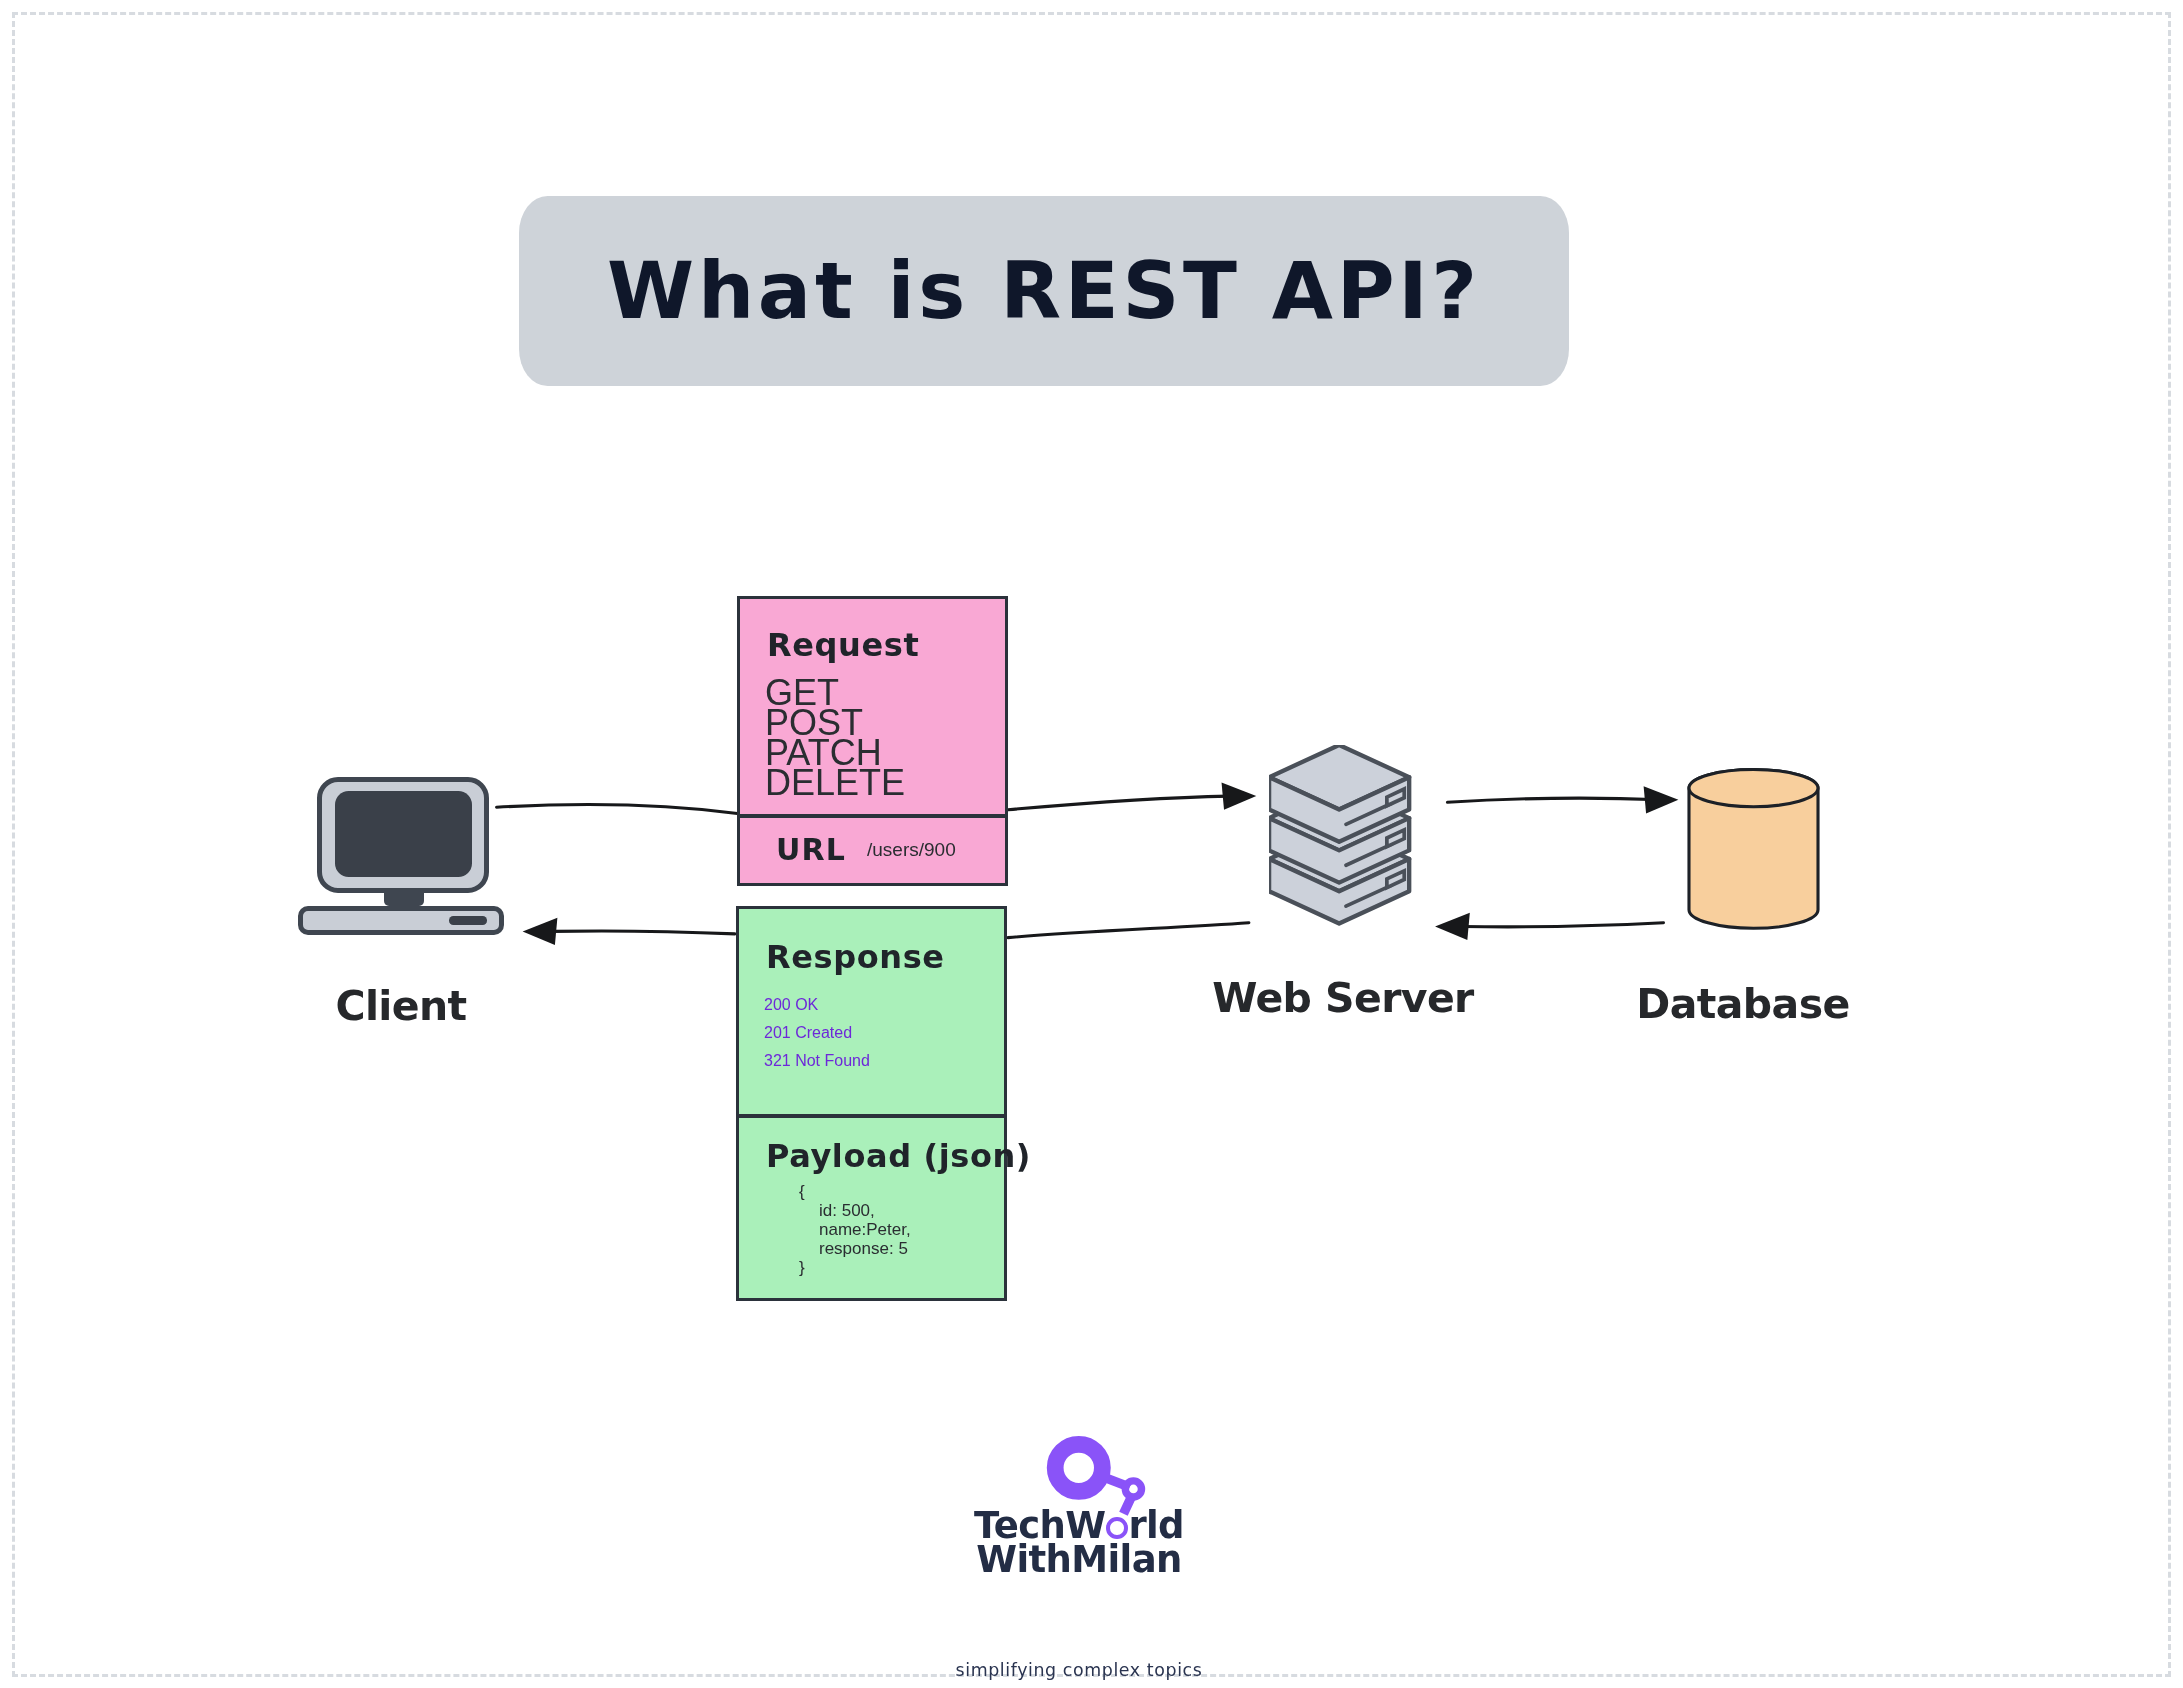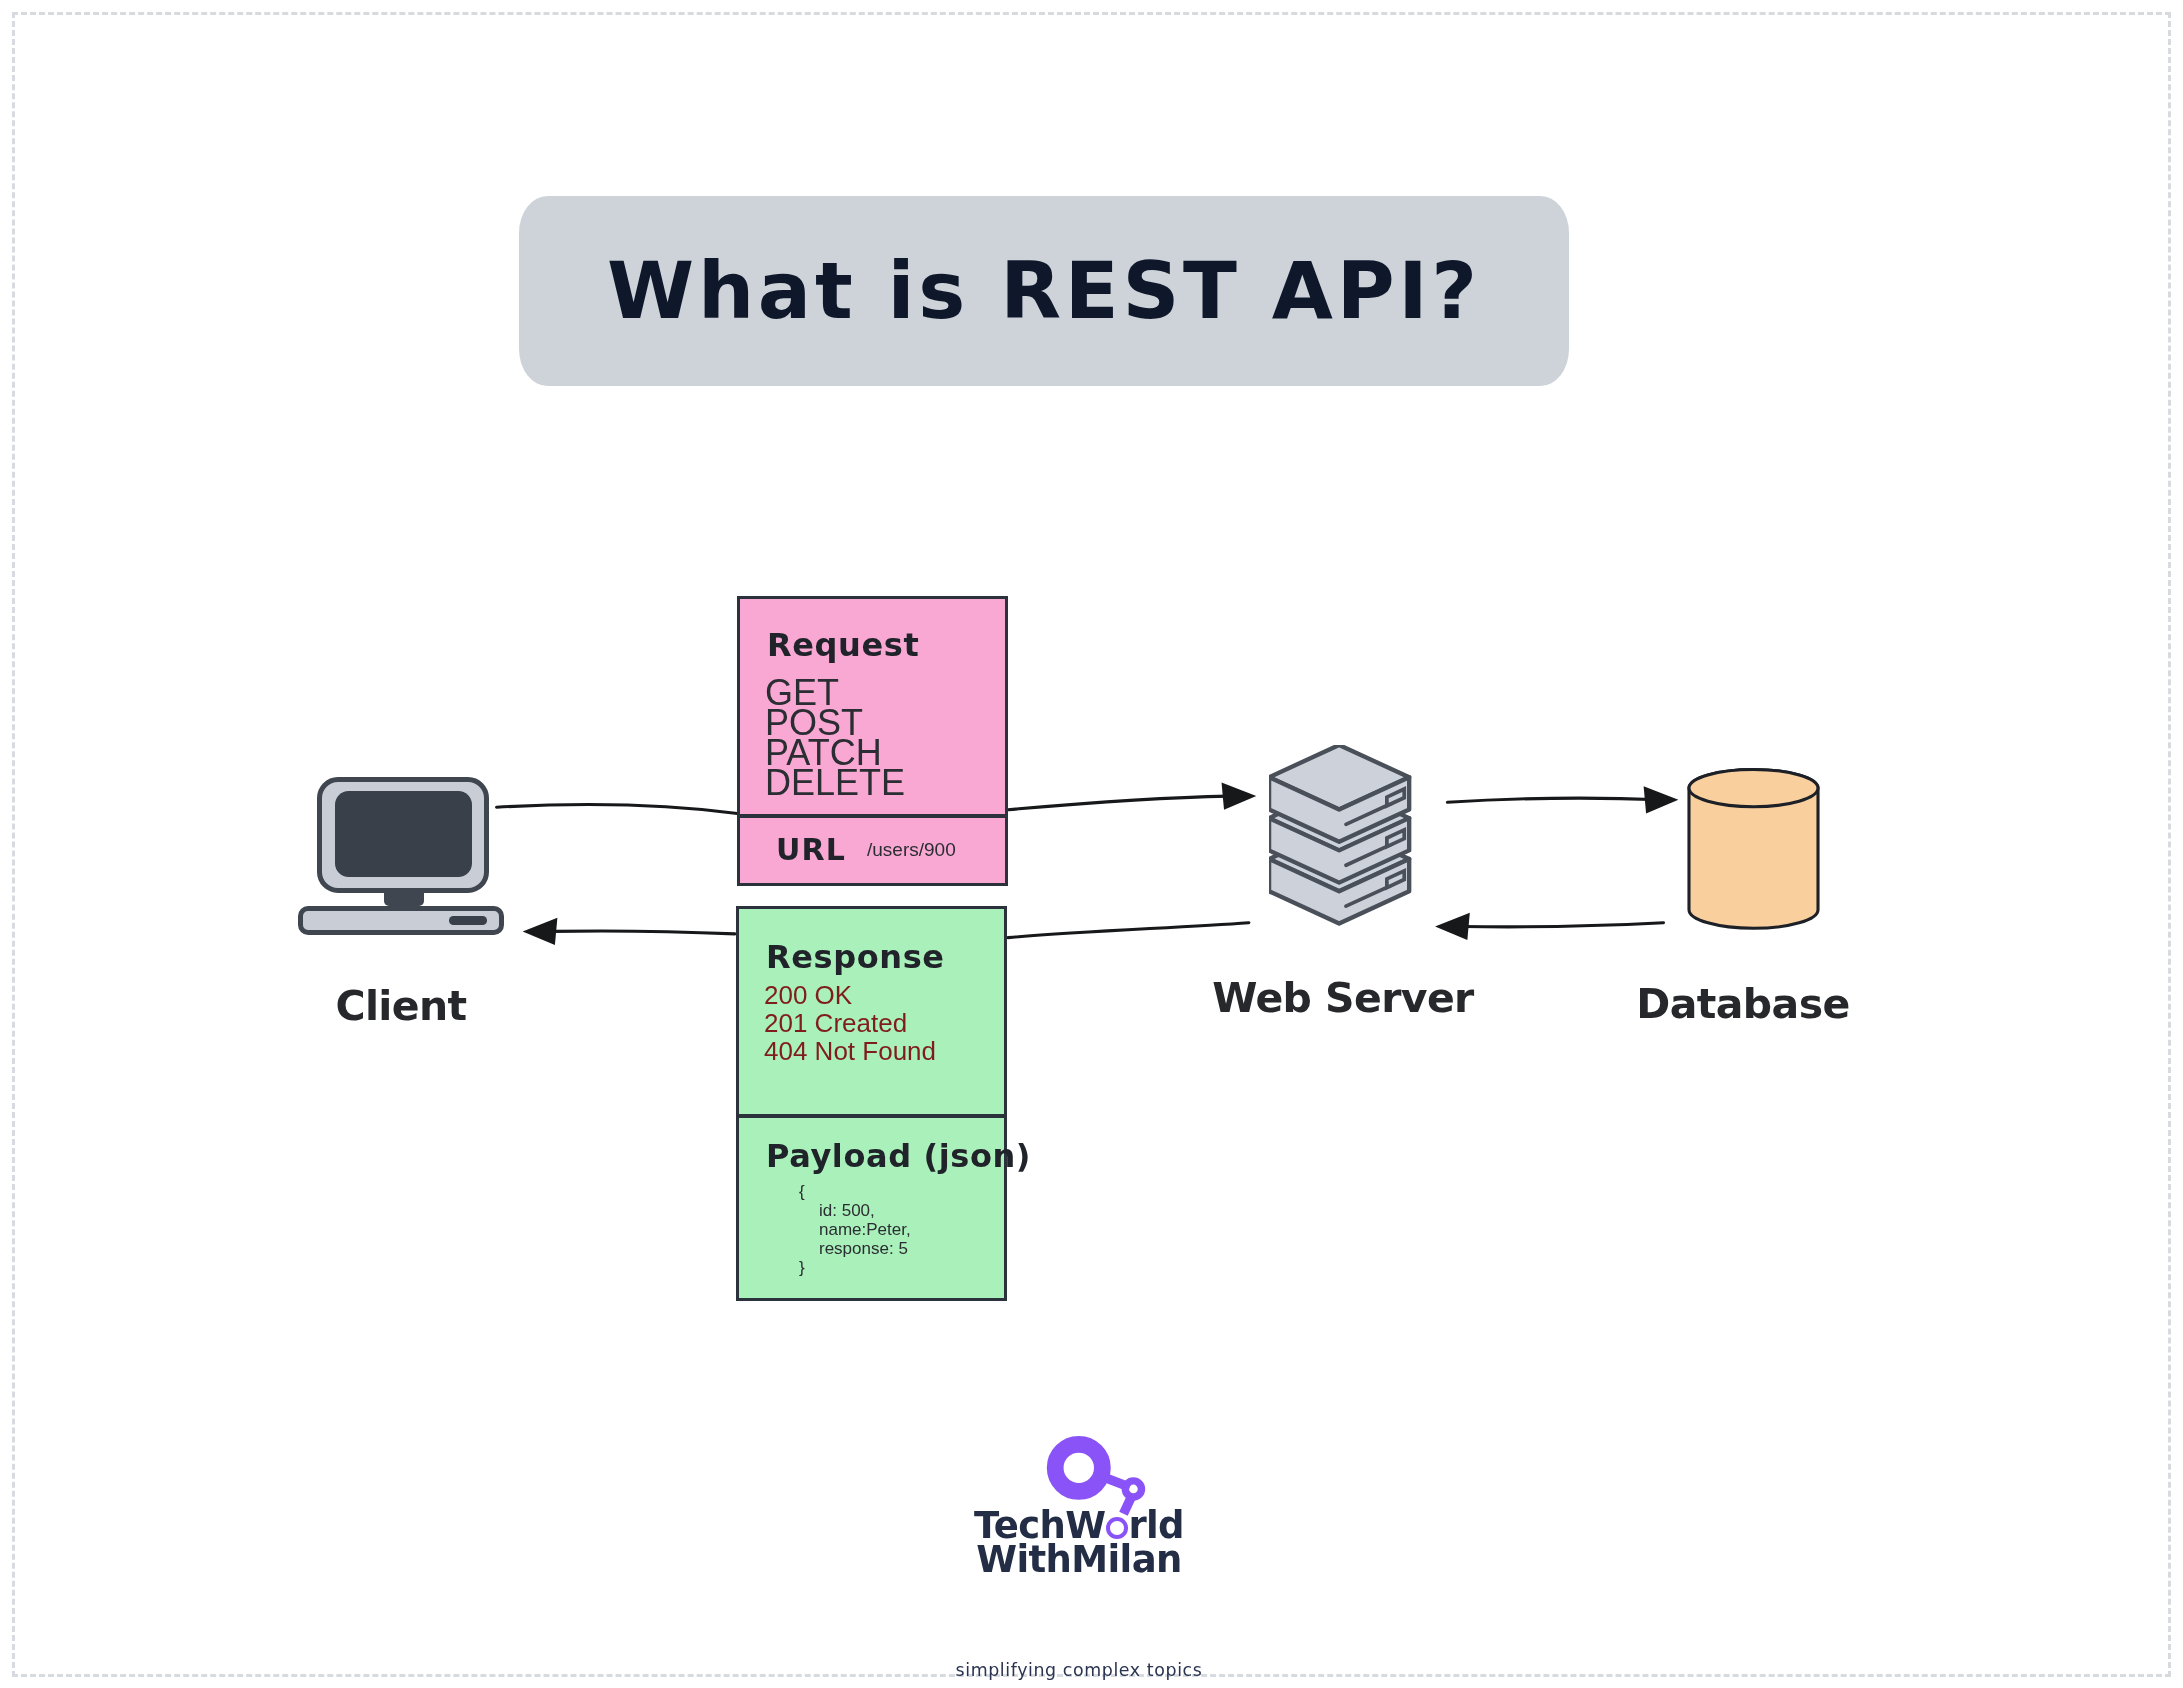--- a/index.html
+++ b/index.html
@@ -86,22 +86,22 @@
   .url-word{
     position:absolute;left:36px;top:13.7px;font-size:30px;font-weight:bold;color:#20242a;
     letter-spacing:1.2px;
   }
   .url-value{
     position:absolute;left:127px;top:21px;font-size:19px;color:#2a2d31;
   }
 
   .resp-title{top:28.6px;}
   .status-list{
-    position:absolute;left:25px;top:72px;
-    font-size:26px;line-height:28px;color:#7f1d1d;
+    position:absolute;left:25px;top:82px;
+    font-size:16px;line-height:28px;color:#6d28d9;
   }
   .payload-title{top:228px;}
   .payload-json{
     position:absolute;left:60px;top:273px;
     font-size:17px;line-height:19px;color:#2a2d31;
   }
   .payload-json .field{padding-left:20px;}
 
   
   .server-svg{position:absolute;left:1269px;top:745px;}
@@ -175,21 +175,21 @@
       <span class="url-word hand">URL</span>
       <span class="url-value sans">/users/900</span>
     </div>
   </div>
 
   <div class="io-box resp-box">
     <div class="box-title resp-title hand">Response</div>
     <div class="status-list sans">
       <div>200 OK</div>
       <div>201 Created</div>
-      <div>404 Not Found</div>
+      <div>321 Not Found</div>
     </div>
     <div class="resp-divider"></div>
     <div class="box-title payload-title hand">Payload (json)</div>
     <div class="payload-json sans">
       <div class="brace">{</div>
       <div class="field">id: 500,</div>
       <div class="field">name:Peter,</div>
       <div class="field">response: 5</div>
       <div class="brace">}</div>
     </div>

